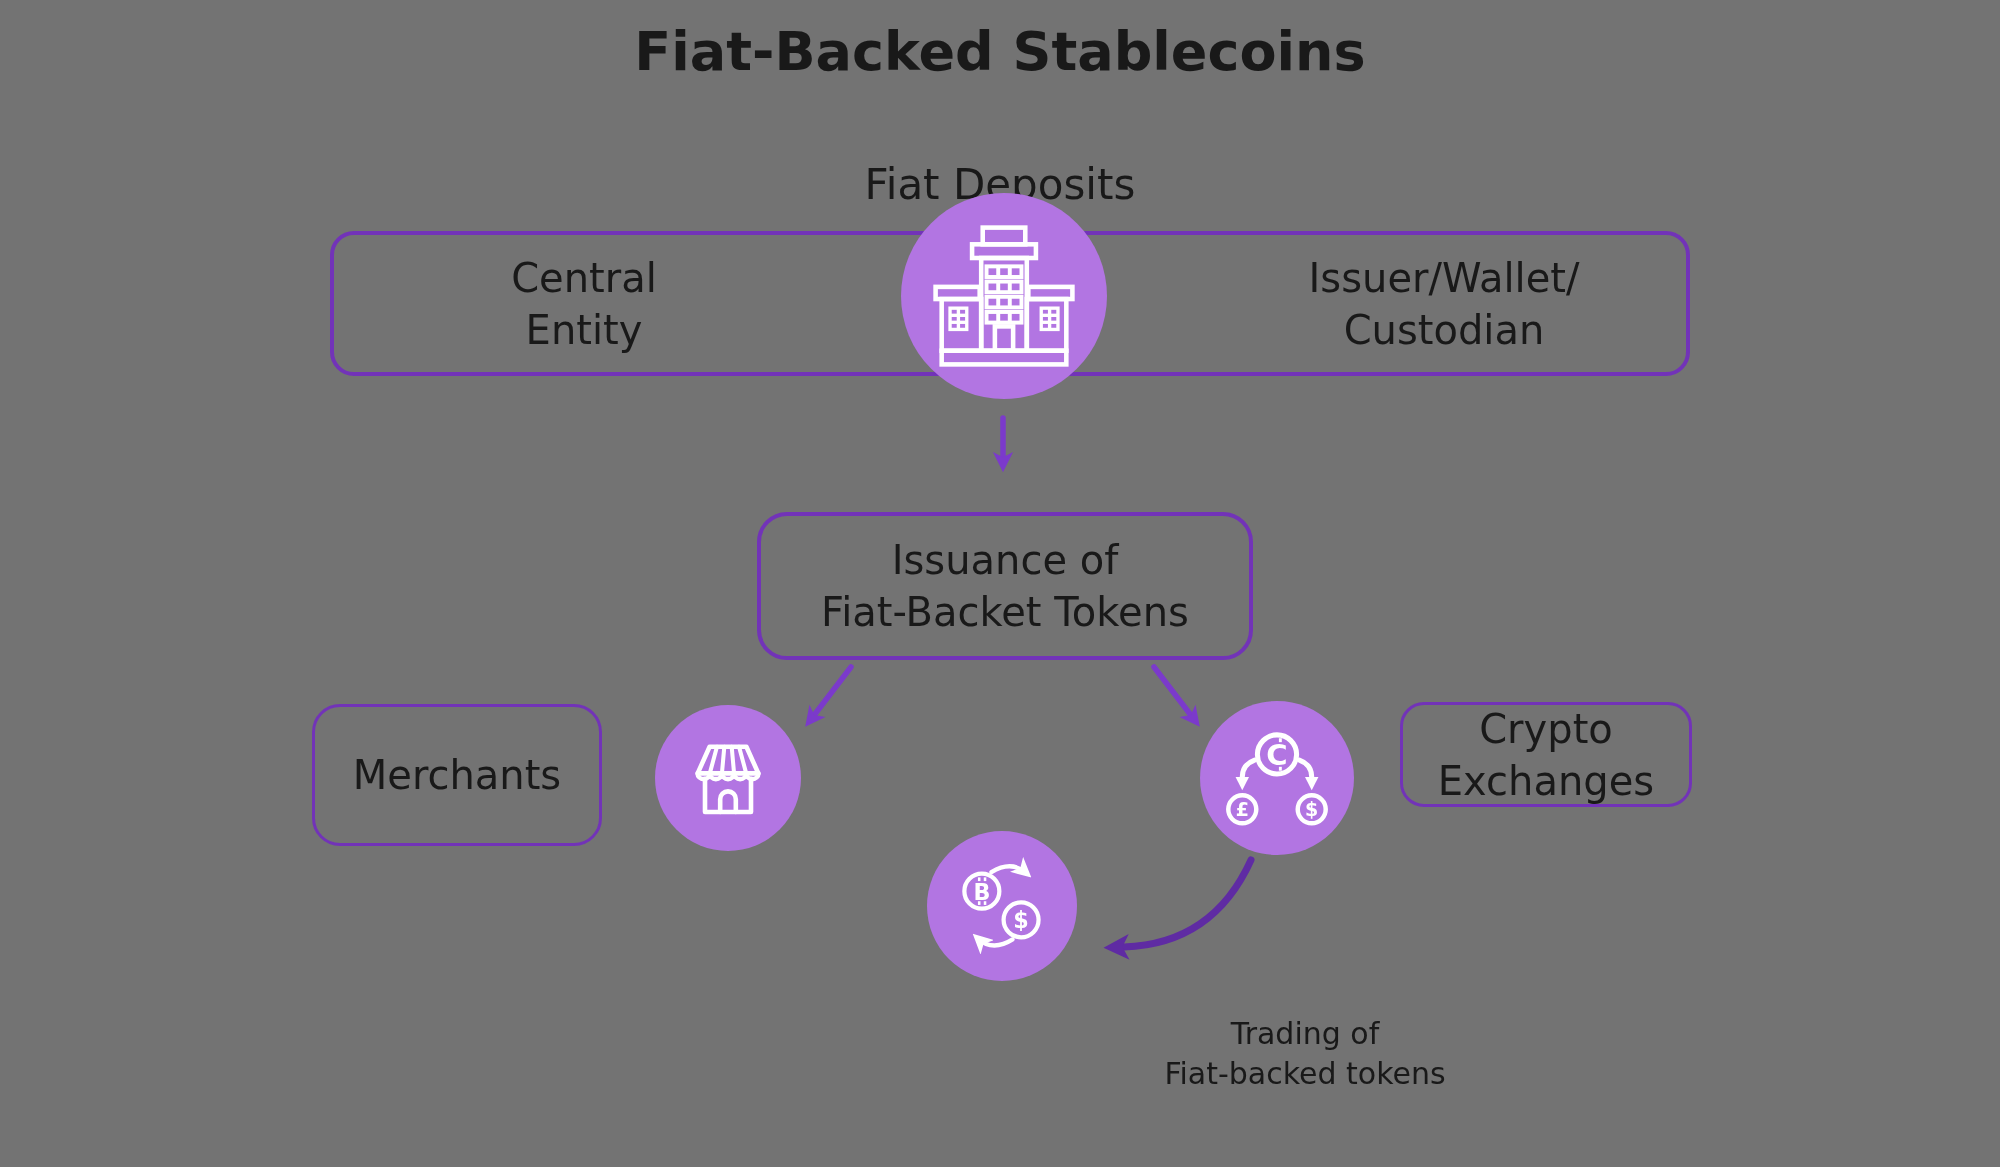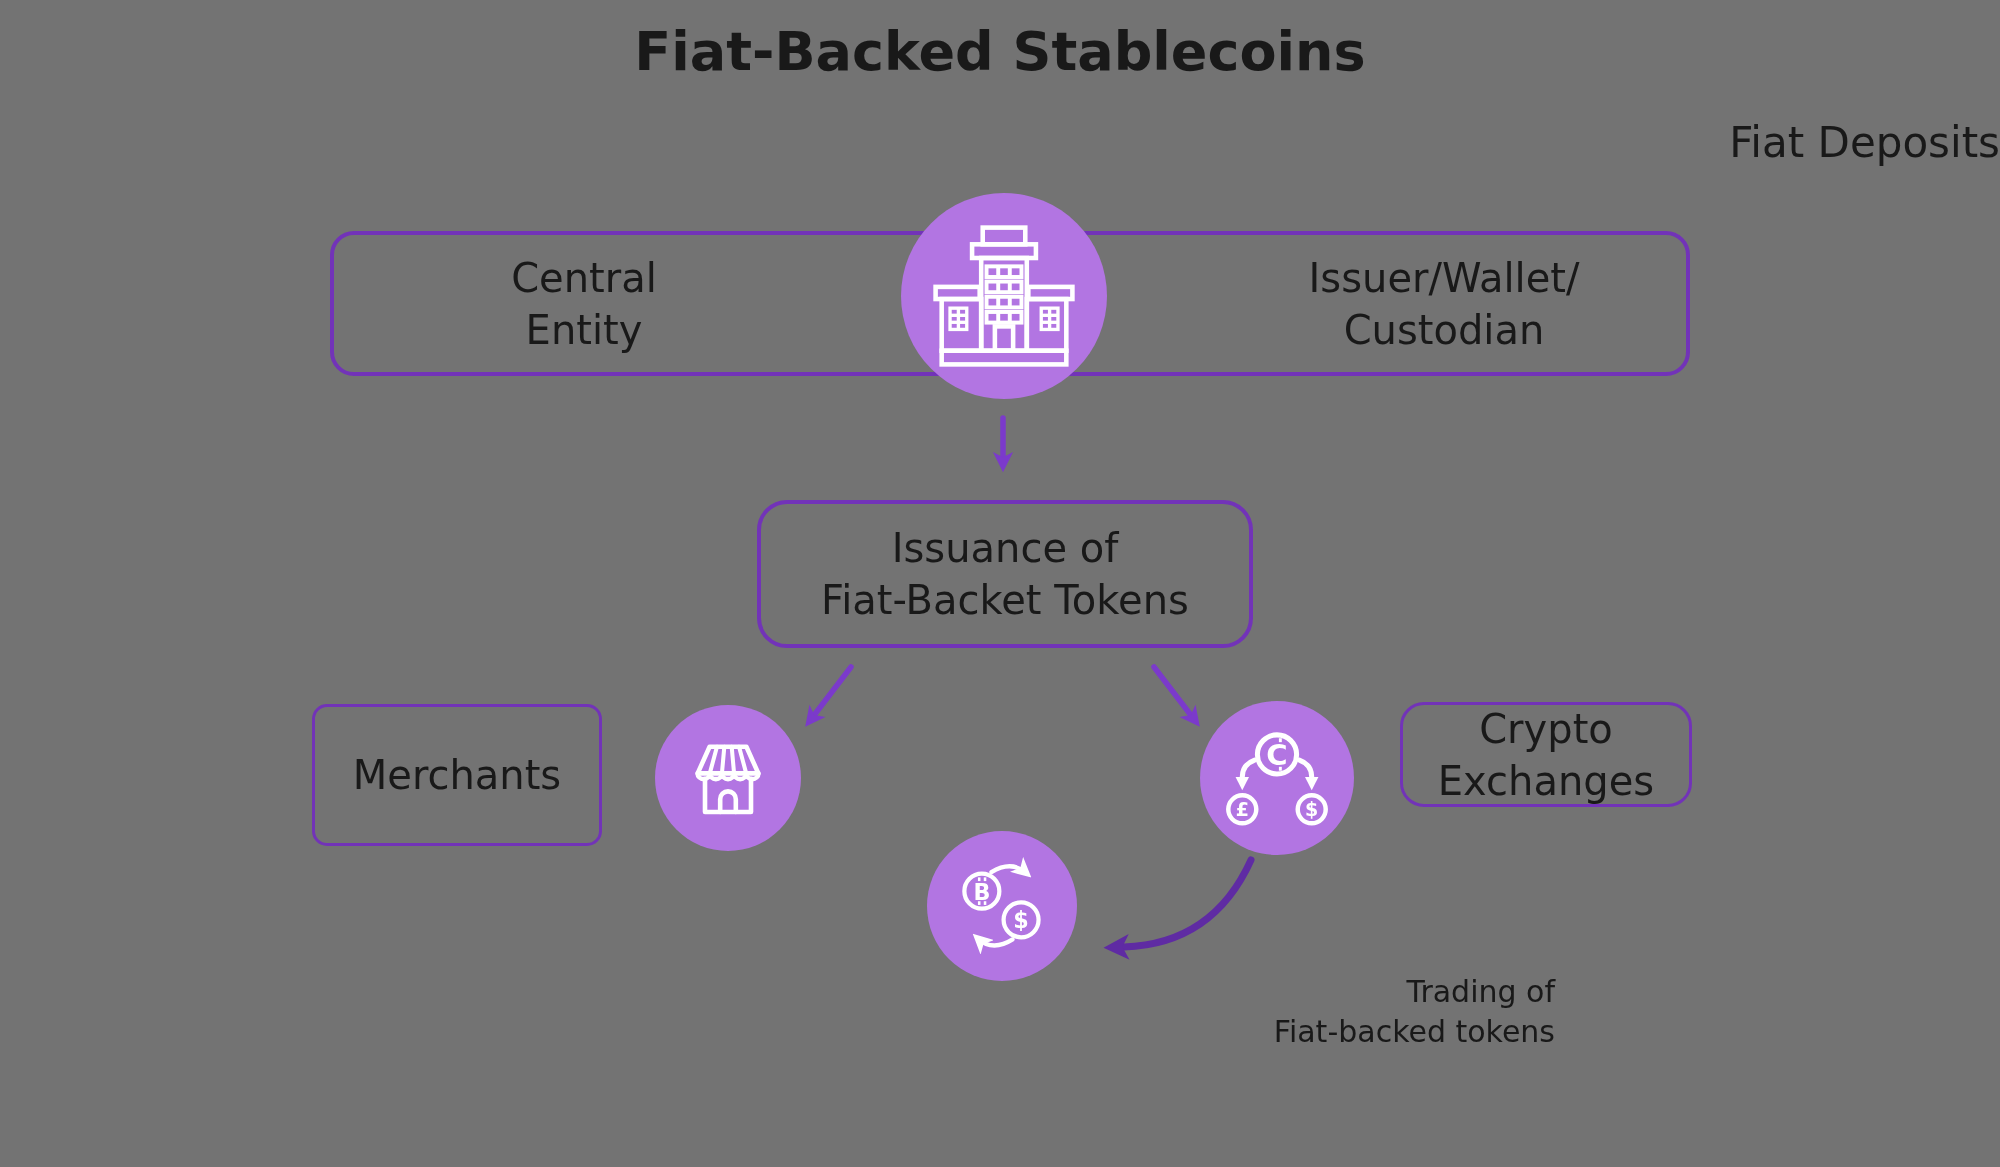--- a/index.html
+++ b/index.html
@@ -6,36 +6,36 @@
   body { background:#edf6f4; }
   .canvas {
     position:relative; width:2000px; height:1167px;
     background:#737373; overflow:hidden;
     font-family:"DejaVu Sans", sans-serif; color:#191919;
   }
   .title {
     position:absolute; top:20px; left:0; width:100%;
     text-align:center; font-size:54px; font-weight:700; letter-spacing:0px;
   }
-  .plain-label { position:absolute; text-align:right; white-space:pre-line; }
+  .plain-label { position:absolute; text-align:center; white-space:pre-line;margin-top:42px; }
   .fiat-deposits { top:118px; left:0; width:2000px; font-size:42px; }
   .trading { top:972px; left:1055px; width:500px; font-size:30px; line-height:1.32; }
   .box {
     position:absolute; box-sizing:border-box;
     border:4px solid #7233b8; border-radius:26px;
     display:flex; align-items:center; justify-content:center;
     z-index:1;
   }
   .box .node-label { font-size:40px; line-height:1.3; text-align:center; white-space:pre-line; }
   .main-box   { left:330px;  top:231px; width:1360px; height:145px; border-radius:24px; }
   .main-box-label { position:absolute; top:0; height:100%; display:flex; align-items:center; justify-content:center; }
   .label-central { left:50px;  width:400px; }
   .label-issuer  { left:890px; width:440px; }
-  .issuance-box  { left:757px; top:500px; width:496px; height:148px; border-radius:30px; }
-  .merchants-box { left:312px;  top:704px; width:290px; height:142px; border-width:3px; border-radius:15px;align-items:center; }
+  .issuance-box  { left:757px; top:512px; width:496px; height:148px; border-radius:30px; }
+  .merchants-box { left:312px;  top:704px; width:290px; height:142px; border-width:3px; border-radius:28px;align-items:center; }
   .crypto-box    { left:1400px; top:702px; width:292px; height:105px; border-width:3px; border-radius:24px; }
   .circle {
     position:absolute; background:#b275e2; border-radius:50%;
     display:flex; align-items:center; justify-content:center; z-index:2;
   }
   .circle-bank  { left:901px;  top:193px; width:206px; height:206px; }
   .circle-store { left:655px;  top:705px; width:146px; height:146px; }
   .circle-exch  { left:1200px; top:701px; width:154px; height:154px; }
   .circle-btc   { left:927px;  top:831px; width:150px; height:150px; }
   .arrows { position:absolute; left:0; top:0; z-index:3; pointer-events:none; }

